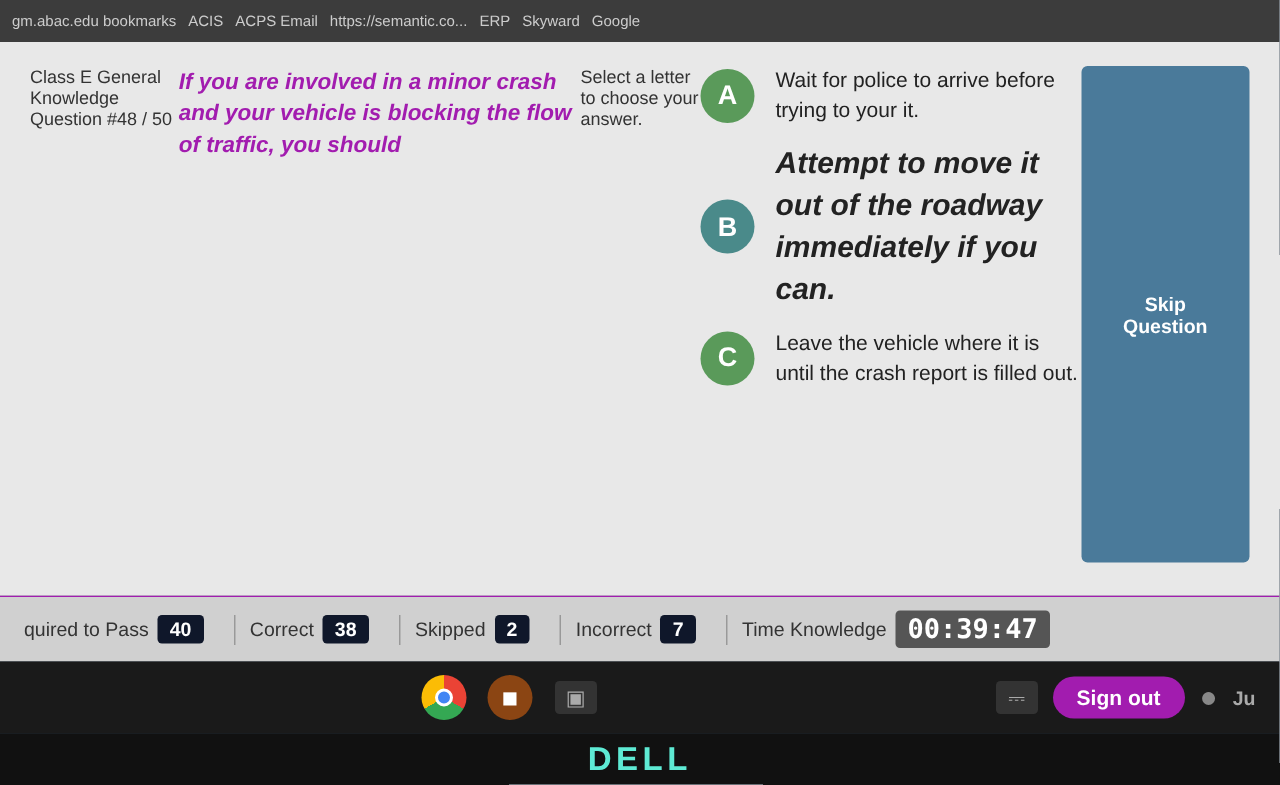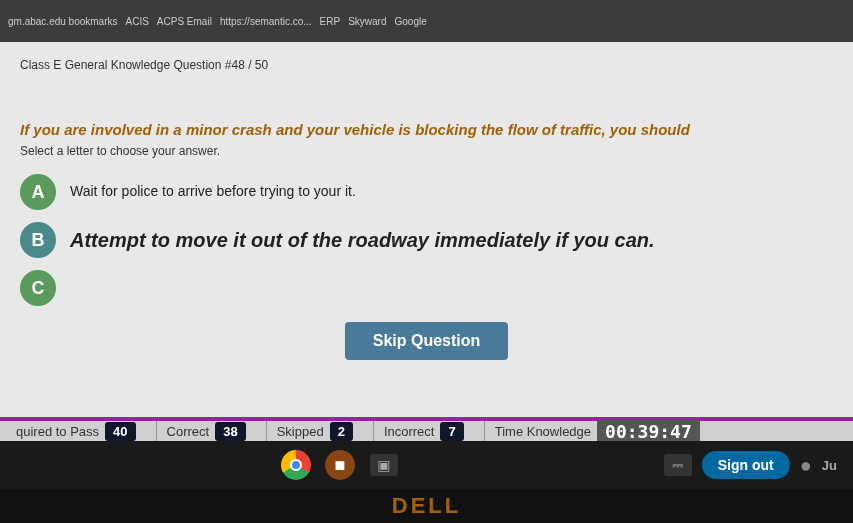--- a/index.html
+++ b/index.html
@@ -9,21 +9,21 @@
       width: 853px;
       height: 523px;
       overflow: hidden;
       display: flex;
       flex-direction: column;
     }
 
     
     .browser-bar {
       background: #3c3c3c;
-      height: 42px;
+      height: 28px;
       display: flex;
       align-items: center;
       padding: 0 8px;
       gap: 8px;
       flex-shrink: 0;
     }
     .browser-bookmarks {
       display: flex;
       gap: 8px;
       align-items: center;
@@ -32,40 +32,39 @@
       color: #ccc;
       font-size: 10px;
       white-space: nowrap;
     }
 
     
     .quiz-container {
       background: #e8e8e8;
       flex: 1;
       display: flex;
-      flex-direction: column;
+      flex-direction: row;
       padding: 16px 20px 8px 20px;
       position: relative;
     }
 
     .question-header {
       font-size: 12px;
       color: #333;
       font-weight: normal;
       margin-bottom: 6px;
     }
 
     .question-text {
       font-size: 15px;
-      color: #a16207;
+      color: #a21caf;
       font-style: italic;
       font-weight: bold;
       margin-bottom: 4px;
       line-height: 1.4;
-      margin-top: 41px;
     }
 
     .instruction-text {
       font-size: 12px;
       color: #333;
       margin-bottom: 16px;
     }
 
     .answers-list {
       display: flex;
@@ -114,36 +113,36 @@
       display: flex;
       justify-content: center;
       margin-bottom: 14px;
     }
 
     .skip-btn {
       background: #4a7a9a;
       color: white;
       border: none;
       padding: 10px 28px;
-      font-size: 16px;
+      font-size: 13px;
       font-weight: bold;
       border-radius: 4px;
       cursor: pointer;
       text-align: center;
     }
 
     
     .stats-bar {
       background: #d0d0d0;
-      height: 24px;
+      height: 44px;
       display: flex;
       align-items: center;
       padding: 4px 16px;
       gap: 0;
-      border-top: 4px solid #a21caf;
+      border-top: 1px solid #a21caf;
       flex-shrink: 0;
     }
 
     .stat-item {
       display: flex;
       align-items: center;
       gap: 6px;
       font-size: 13px;
       color: #333;
       padding-right: 10px;
@@ -215,21 +214,21 @@
       left: 50%;
       transform: translate(-50%, -50%);
       width: 12px;
       height: 12px;
       background: #4285f4;
       border-radius: 50%;
       border: 2px solid white;
     }
 
     .sign-out-btn {
-      background: #0369a1;
+      background: #a21caf;
       color: white;
       border: none;
       padding: 6px 16px;
       font-size: 14px;
       font-weight: bold;
       border-radius: 20px;
       cursor: pointer;
     }
 
     .taskbar-dot {
@@ -246,21 +245,21 @@
       align-items: center;
       justify-content: center;
       color: #aaa;
       font-size: 14px;
     }
 
     .dell-brand {
       text-align: center;
       font-size: 22px;
       font-weight: bold;
-      color: #a16207;
+      color: #5eead4;
       letter-spacing: 3px;
       padding-bottom: 2px;
     }
 
     .taskbar-app-icon {
       width: 30px;
       height: 30px;
       border-radius: 50%;
       display: flex;
       align-items: center;
@@ -297,20 +296,21 @@
       <span class="answer-text">Wait for police to arrive before trying to your it.</span>
     </div>
 
     <div class="answer-option">
       <div class="answer-circle teal">B</div>
       <span class="answer-text large">Attempt to move it out of the roadway immediately if you can.</span>
     </div>
 
     <div class="answer-option">
       <div class="answer-circle green">C</div>
+      <span class="answer-text">Leave the vehicle where it is until the crash report is filled out.</span>
     </div>
 
   </div>
 
   <div class="skip-btn-container">
     <button class="skip-btn">Skip Question</button>
   </div>
 
 </div>
 

